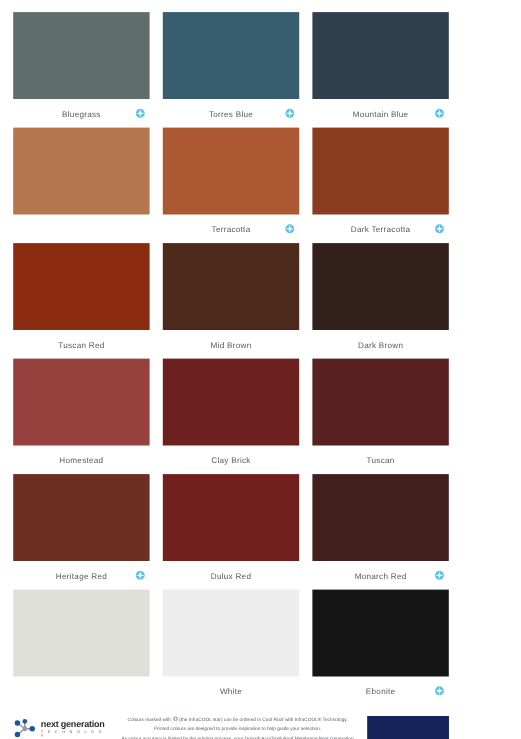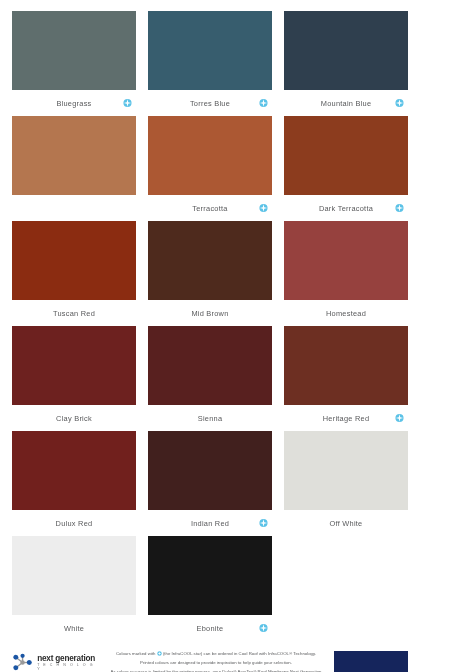--- a/index.html
+++ b/index.html
@@ -235,35 +235,41 @@
           <span class="swatch-name">Tuscan Red</span>
         </div>
       </div>
       <div class="swatch-cell">
         <div class="swatch-chip" style="background: rgb(78, 42, 29);"></div>
         <div class="swatch-label-row">
           <span class="swatch-name">Mid Brown</span>
         </div>
       </div>
       <div class="swatch-cell">
+        <div class="swatch-chip" style="background: rgb(51, 32, 27);"></div>
+        <div class="swatch-label-row">
+          <span class="swatch-name">Dark Brown</span>
+        </div>
+      </div>
+      <div class="swatch-cell">
         <div class="swatch-chip" style="background: rgb(150, 65, 62);"></div>
         <div class="swatch-label-row">
           <span class="swatch-name">Homestead</span>
         </div>
       </div>
       <div class="swatch-cell">
         <div class="swatch-chip" style="background: rgb(109, 33, 31);"></div>
         <div class="swatch-label-row">
           <span class="swatch-name">Clay Brick</span>
         </div>
       </div>
       <div class="swatch-cell">
         <div class="swatch-chip" style="background: rgb(88, 32, 31);"></div>
         <div class="swatch-label-row">
-          <span class="swatch-name">Sienna</span>
+          <span class="swatch-name">Tuscan</span>
         </div>
       </div>
       <div class="swatch-cell">
         <div class="swatch-chip" style="background: rgb(109, 47, 34);"></div>
         <div class="swatch-label-row">
           <span class="swatch-name">Heritage Red</span>
           <span class="cool-icon">
             <svg width="9" height="9" viewBox="0 0 10 10">
               <circle cx="5" cy="5" r="4.5" fill="#5bc2e7"></circle>
               <path d="M5 0.9 L5.85 4.15 L9.1 5 L5.85 5.85 L5 9.1 L4.15 5.85 L0.9 5 L4.15 4.15 Z" fill="#ffffff"></path>
@@ -273,34 +279,31 @@
       </div>
       <div class="swatch-cell">
         <div class="swatch-chip" style="background: rgb(113, 32, 29);"></div>
         <div class="swatch-label-row">
           <span class="swatch-name">Dulux Red</span>
         </div>
       </div>
       <div class="swatch-cell">
         <div class="swatch-chip" style="background: rgb(65, 32, 30);"></div>
         <div class="swatch-label-row">
-          <span class="swatch-name">Indian Red</span>
+          <span class="swatch-name">Monarch Red</span>
           <span class="cool-icon">
             <svg width="9" height="9" viewBox="0 0 10 10">
               <circle cx="5" cy="5" r="4.5" fill="#5bc2e7"></circle>
               <path d="M5 0.9 L5.85 4.15 L9.1 5 L5.85 5.85 L5 9.1 L4.15 5.85 L0.9 5 L4.15 4.15 Z" fill="#ffffff"></path>
             </svg>
           </span>
         </div>
       </div>
       <div class="swatch-cell">
         <div class="swatch-chip" style="background: rgb(223, 223, 218);"></div>
-        <div class="swatch-label-row">
-          <span class="swatch-name">Off White</span>
-        </div>
       </div>
       <div class="swatch-cell">
         <div class="swatch-chip" style="background: rgb(237, 237, 237);"></div>
         <div class="swatch-label-row">
           <span class="swatch-name">White</span>
         </div>
       </div>
       <div class="swatch-cell">
         <div class="swatch-chip" style="background: rgb(22, 22, 22);"></div>
         <div class="swatch-label-row">

